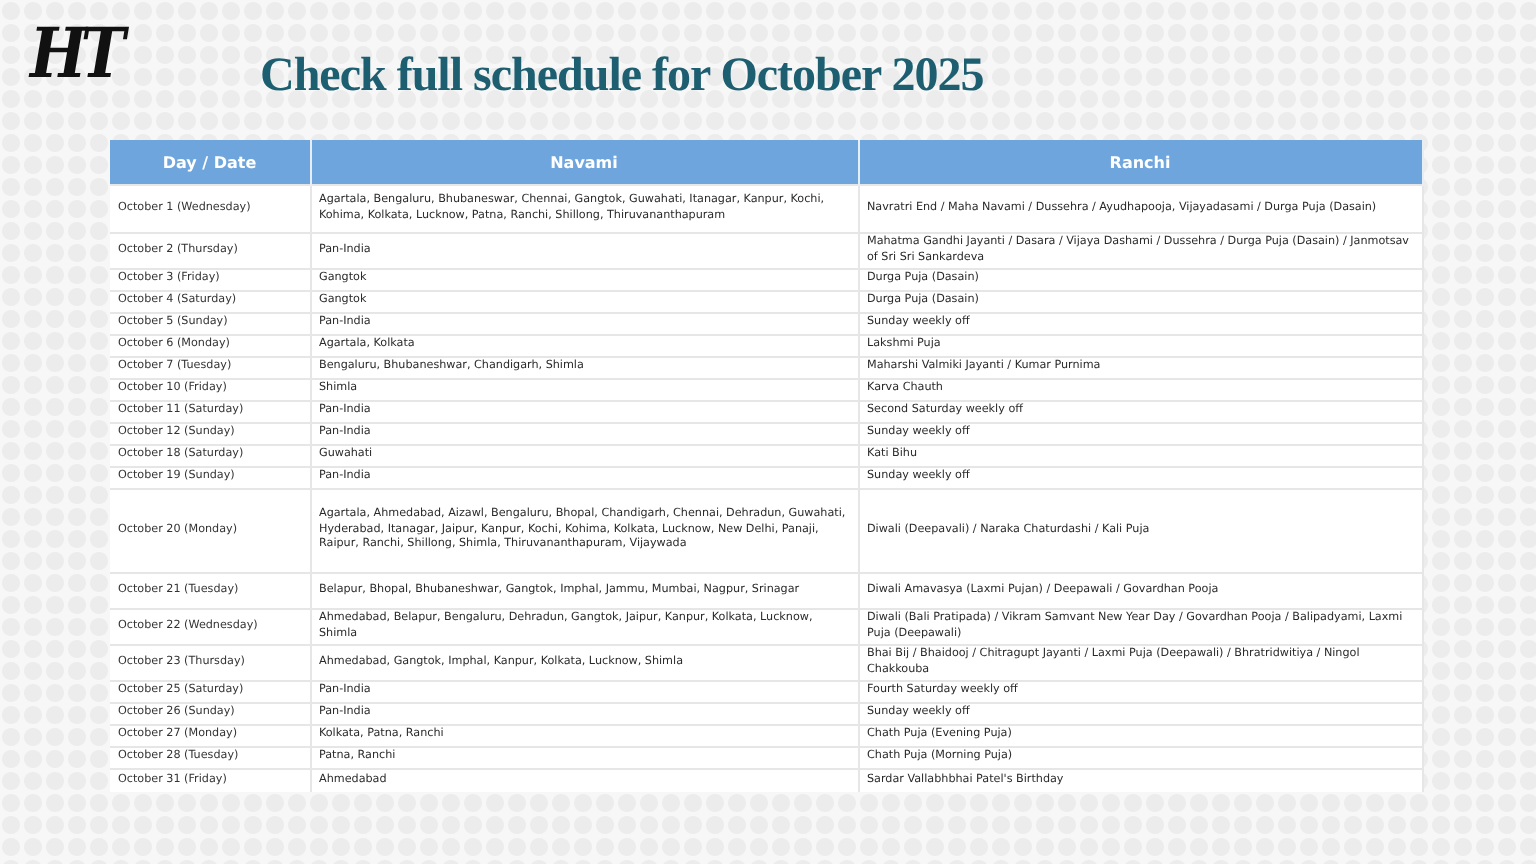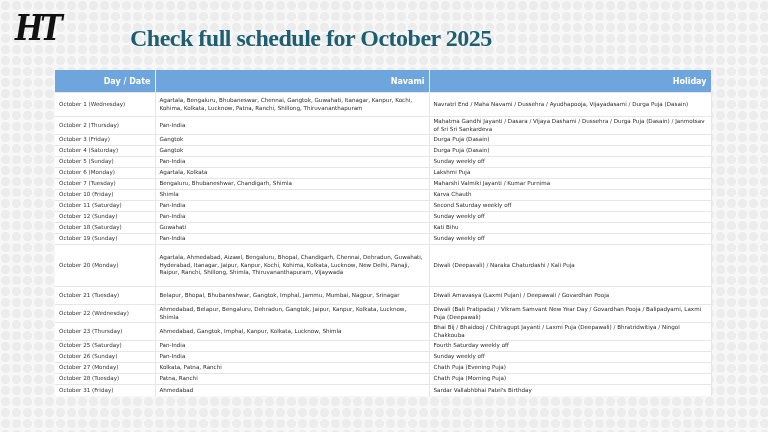--- a/index.html
+++ b/index.html
@@ -20,21 +20,21 @@
       position: absolute; left: 130px; top: 26px;
       font-family: Liberation Serif, serif; font-weight: bold;
       font-size: 24px; color: #1d5f70; letter-spacing: -0.5px; line-height: 1;
     }
     .table-wrap {
       position: absolute; left: 55px; top: 70px; width: 656px;
       background: #ffffff;
     }
     table { border-collapse: collapse; width: 656px; table-layout: fixed; }
     th {
-      background: #6ea5dc; color: #ffffff; text-align: right;
+      background: #6ea5dc; color: #ffffff; text-align: center;
       font-size: 8px; font-weight: bold; height: 22px; padding: 0 4px;
       border-right: 1px solid #e6eef8;
     }
     td {
       font-size: 5.6px; color: #2a2a2a; padding: 1px 4px; line-height: 7.4px;
       border-top: 1px solid #e6e6e6; border-right: 1px solid #e6e6e6;
       vertical-align: middle; background: #ffffff;
     }
     td.c1 { color: #333; }
     col.c1 { width: 100px; }
@@ -51,21 +51,21 @@
   <table>
     <colgroup>
         <col class="c1">
         <col class="c2">
         <col class="c3">
       </colgroup>
     <thead>
       <tr>
         <th>Day / Date</th>
         <th>Navami</th>
-        <th>Holiday</th>
+        <th>Ranchi</th>
       </tr>
     </thead>
     <tbody id="tbody">
         <tr style="height: 24px;">
           <td class="c1">October 1 (Wednesday)</td>
           <td class="c2">Agartala, Bengaluru, Bhubaneswar, Chennai, Gangtok, Guwahati, Itanagar, Kanpur, Kochi, Kohima, Kolkata, Lucknow, Patna, Ranchi, Shillong, Thiruvananthapuram</td>
           <td class="c3">Navratri End / Maha Navami / Dussehra / Ayudhapooja, Vijayadasami / Durga Puja (Dasain)</td>
         </tr>
         <tr style="height: 18px;">
           <td class="c1">October 2 (Thursday)</td>

